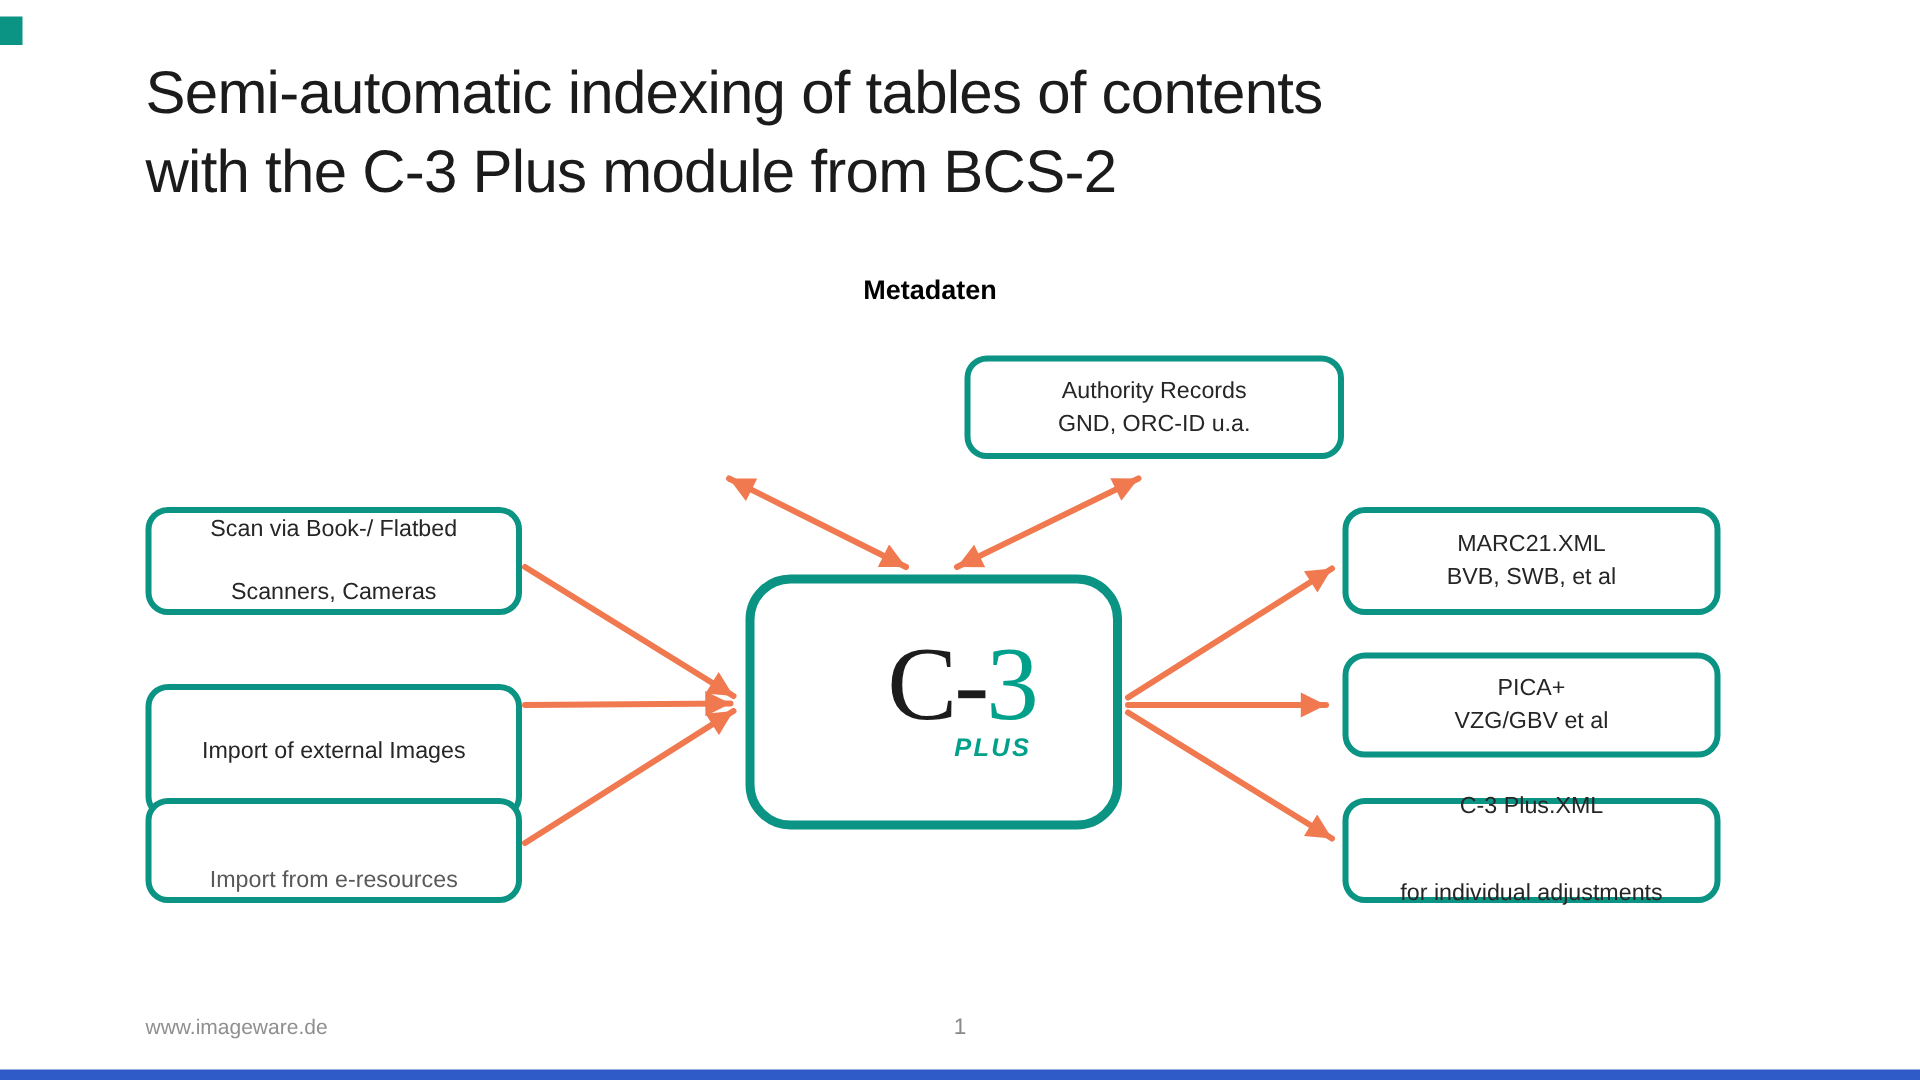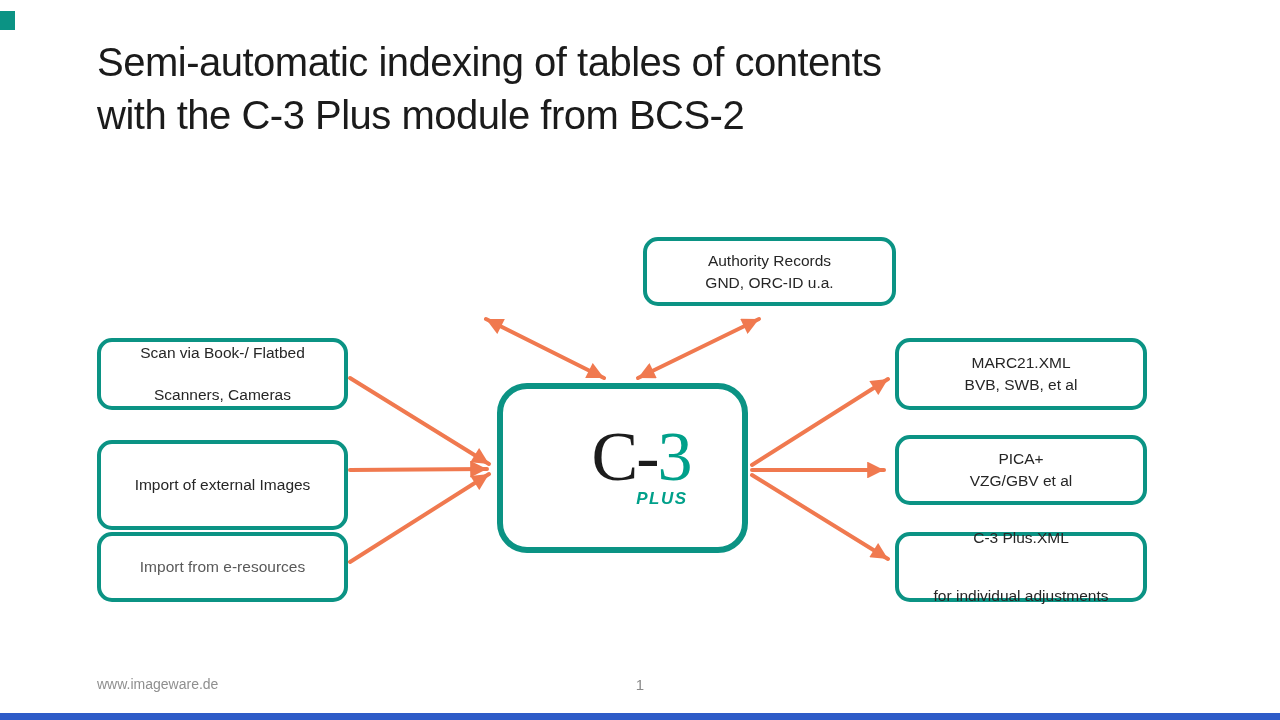--- a/index.html
+++ b/index.html
@@ -43,20 +43,21 @@
 
 <div class="slide">
 
   <div class="corner-mark"></div>
 
   <div class="title">
     <div>Semi-automatic indexing of tables of contents</div>
     <div>with the C-3 Plus module from BCS-2</div>
   </div>
 
+  <div class="section-label">Metadaten</div>
 
   <svg class="arrows" viewBox="0 0 1280 720">
     <defs>
       <marker id="ah" viewBox="0 0 10 10" refX="10" refY="5" markerWidth="4.6" markerHeight="4.2" orient="auto-start-reverse" markerUnits="strokeWidth">
         <path d="M0,0 L10,5 L0,10 z" fill="#F0794F"></path>
       </marker>
     </defs>
     <line x1="350" y1="378" x2="489" y2="464" marker-end="url(#ah)"></line>
     <line x1="350" y1="470" x2="487" y2="469" marker-end="url(#ah)"></line>
     <line x1="350" y1="562" x2="489" y2="474" marker-end="url(#ah)"></line>
@@ -69,25 +70,25 @@
 
   <div class="dbox" style="left:643px;top:237px;width:253px;height:69px;">
     <div class="l1">Authority Records</div>
     <div class="l2">GND, ORC-ID u.a.</div>
   </div>
 
   <div class="dbox" style="left:97px;top:338px;width:251px;height:72px;gap:20px;">
     <div class="l1">Scan via Book-/ Flatbed</div>
     <div class="l2">Scanners, Cameras</div>
   </div>
-  <div class="dbox" style="left:97px;top:440px;width:251px;height:90px;">
+  <div class="dbox" style="left:97px;top:456px;width:251px;height:90px;">
     <div class="l1">Import of external Images</div>
 
   </div>
-  <div class="dbox muted" style="left:97px;top:532px;width:251px;height:70px;">
+  <div class="dbox muted" style="left:97px;top:532px;width:251px;height:70px;justify-content:flex-end;">
     <div class="l1">Import from e-resources</div>
 
   </div>
 
   <div class="center-box">
     <div class="c3-logo">
       <span class="c3-main"><span>C-</span><span class="c3-digit">3</span></span>
       <div class="c3-sub">PLUS</div>
     </div>
   </div>

